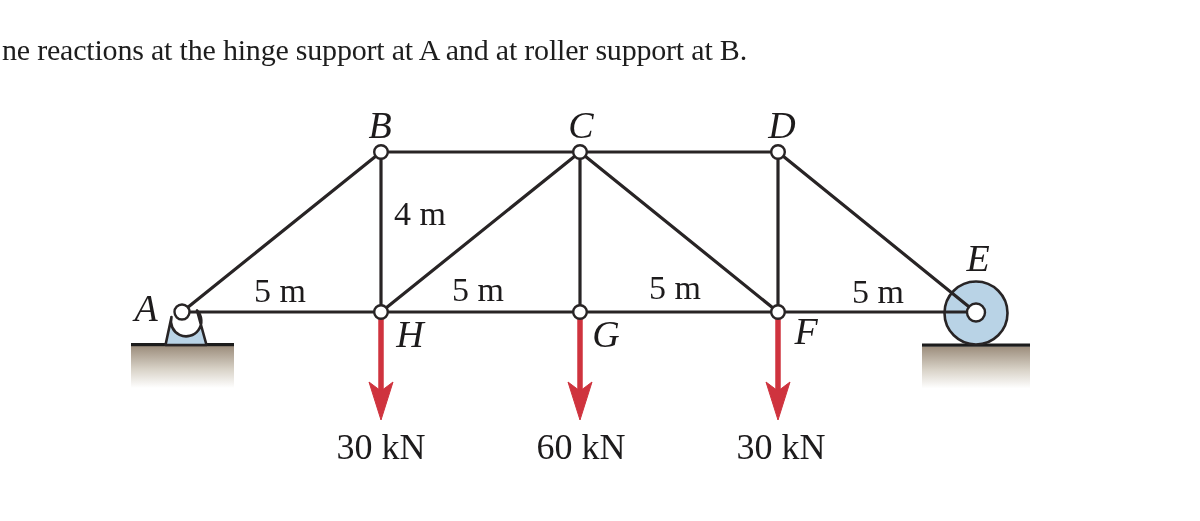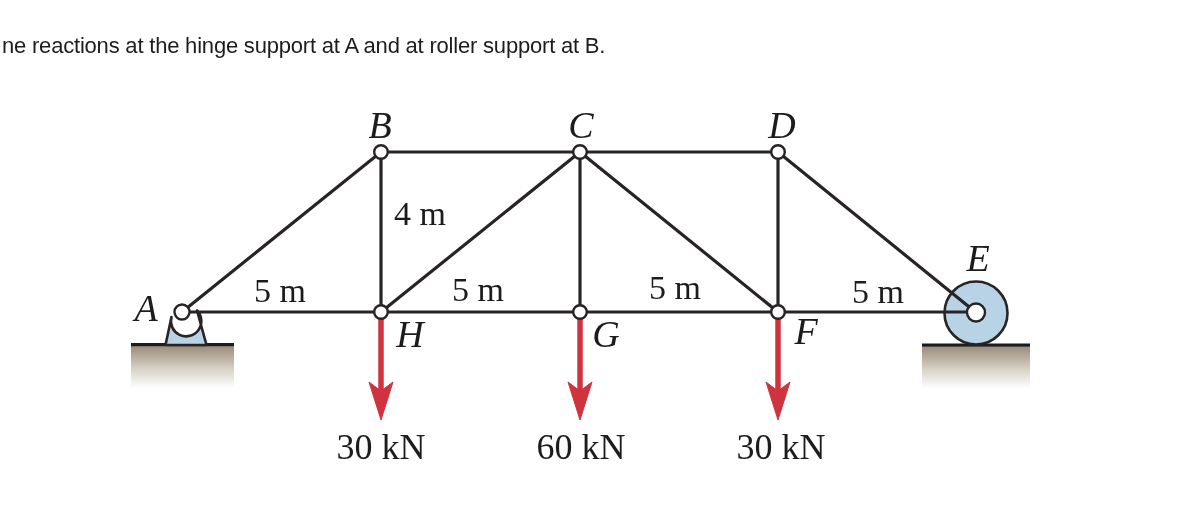--- a/index.html
+++ b/index.html
@@ -1,19 +1,19 @@
 <!DOCTYPE html>
 <html><head>
 <meta charset="utf-8">
 <style>
   html,body{margin:0;padding:0;background:#ffffff;}
   .stage{position:relative;width:1200px;height:521px;background:#ffffff;overflow:hidden;
          font-family:"Liberation Sans",sans-serif;}
-  .title{position:absolute;left:2px;top:33px;font-size:22px;color:#1d1d1d;
-         letter-spacing:-0.2px;white-space:nowrap;font-family:Liberation Sans, sans-serif;}
+  .title{position:absolute;left:2px;top:33px;font-size:30px;color:#1d1d1d;
+         letter-spacing:-0.2px;white-space:nowrap;font-family:Liberation Serif, serif;}
   svg{position:absolute;left:0;top:0;}
   .nlabel{font:italic 38px "Liberation Serif",serif;fill:#1d1b1c;}
   .dlabel{font:34px "Liberation Serif",serif;fill:#1d1b1c;}
   .llabel{font:36px "Liberation Serif",serif;fill:#1d1b1c;}
 </style>
 </head>
 <body>
 
 <div class="stage">
 

